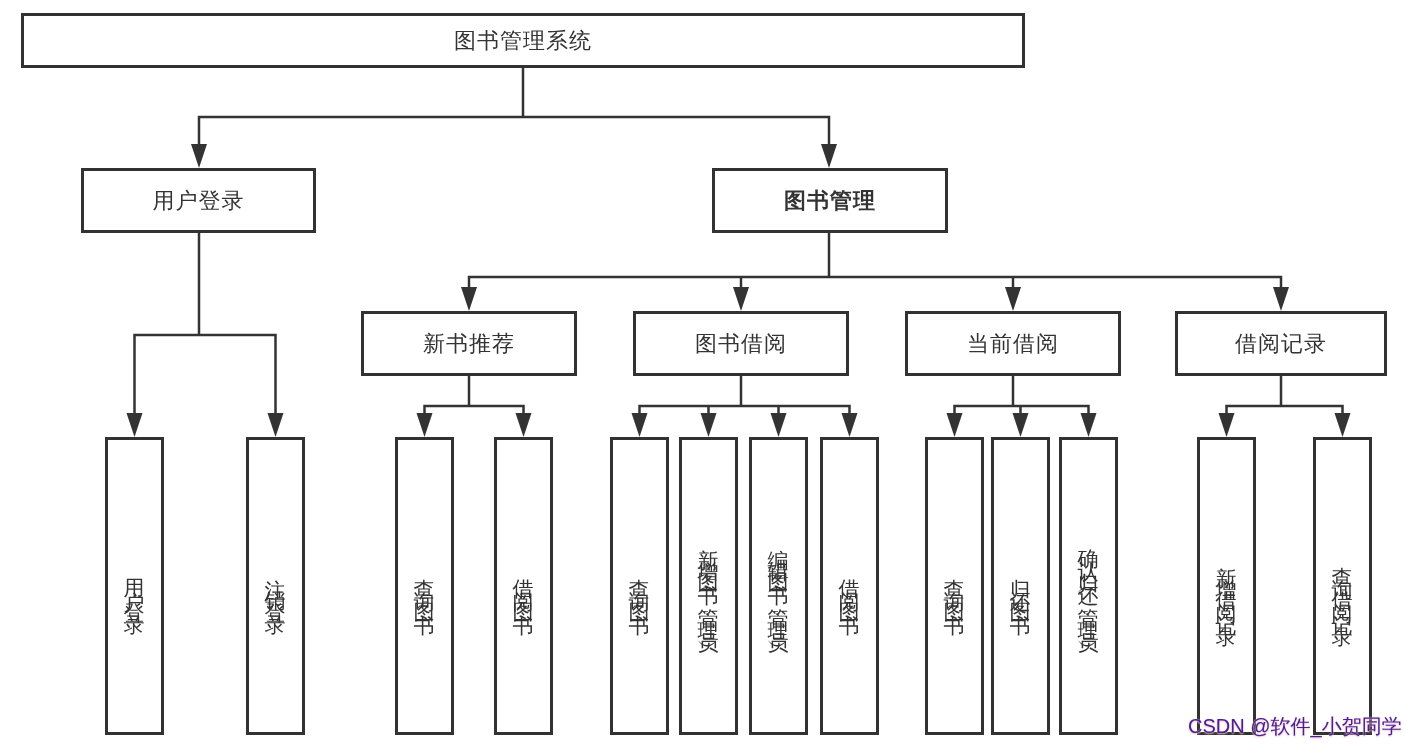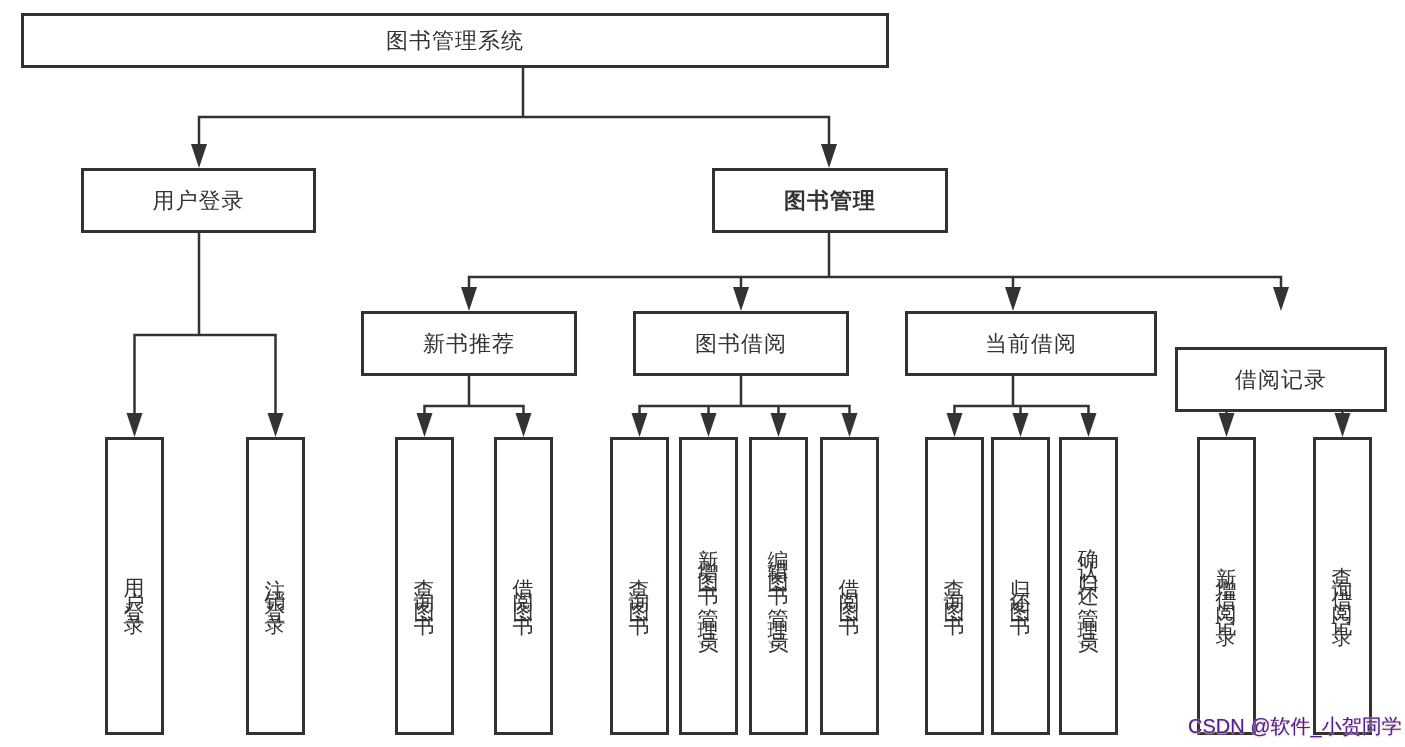--- a/index.html
+++ b/index.html
@@ -65,41 +65,41 @@
     <path d="M1013 376 L1013 406 M954.5 414 L954.5 406 L1088.5 406 L1088.5 414 M1020.5 406 L1020.5 414"></path>
     <polygon points="946.5,413 962.5,413 954.5,437"></polygon>
     <polygon points="1012.5,413 1028.5,413 1020.5,437"></polygon>
     <polygon points="1080.5,413 1096.5,413 1088.5,437"></polygon>
 
     <path d="M1281 376 L1281 406 M1226.5 414 L1226.5 406 L1342.5 406 L1342.5 414"></path>
     <polygon points="1218.5,413 1234.5,413 1226.5,437"></polygon>
     <polygon points="1334.5,413 1350.5,413 1342.5,437"></polygon>
   </svg>
 
-  <div class="hbox root" style="left:21px;top:13px;width:868px;">
+  <div class="hbox root" style="left:21px;top:13px;width:1004px;">
     <span>图书管理系统</span>
   </div>
 
   <div class="hbox" style="left:81px;top:168px;width:235px;">
     <span>用户登录</span>
   </div>
   <div class="hbox" style="left:712px;top:168px;width:236px;font-weight:bold;">
     <span>图书管理</span>
   </div>
 
   <div class="hbox" style="left:633px;top:311px;width:216px;">
     <span>图书借阅</span>
   </div>
   <div class="hbox" style="left:361px;top:311px;width:216px;">
     <span>新书推荐</span>
   </div>
-  <div class="hbox" style="left:905px;top:311px;width:252px;">
+  <div class="hbox" style="left:905px;top:311px;width:216px;">
     <span>当前借阅</span>
   </div>
-  <div class="hbox" style="left:1175px;top:311px;width:212px;margin-top:36px;">
+  <div class="hbox" style="left:1175px;top:311px;width:212px;">
     <span>借阅记录</span>
   </div>
 
   <div class="vbox" style="left:105px;">
     <span class="vtext">用户登录</span>
   </div>
   <div class="vbox" style="left:246px;">
     <span class="vtext">注销登录</span>
   </div>
 

